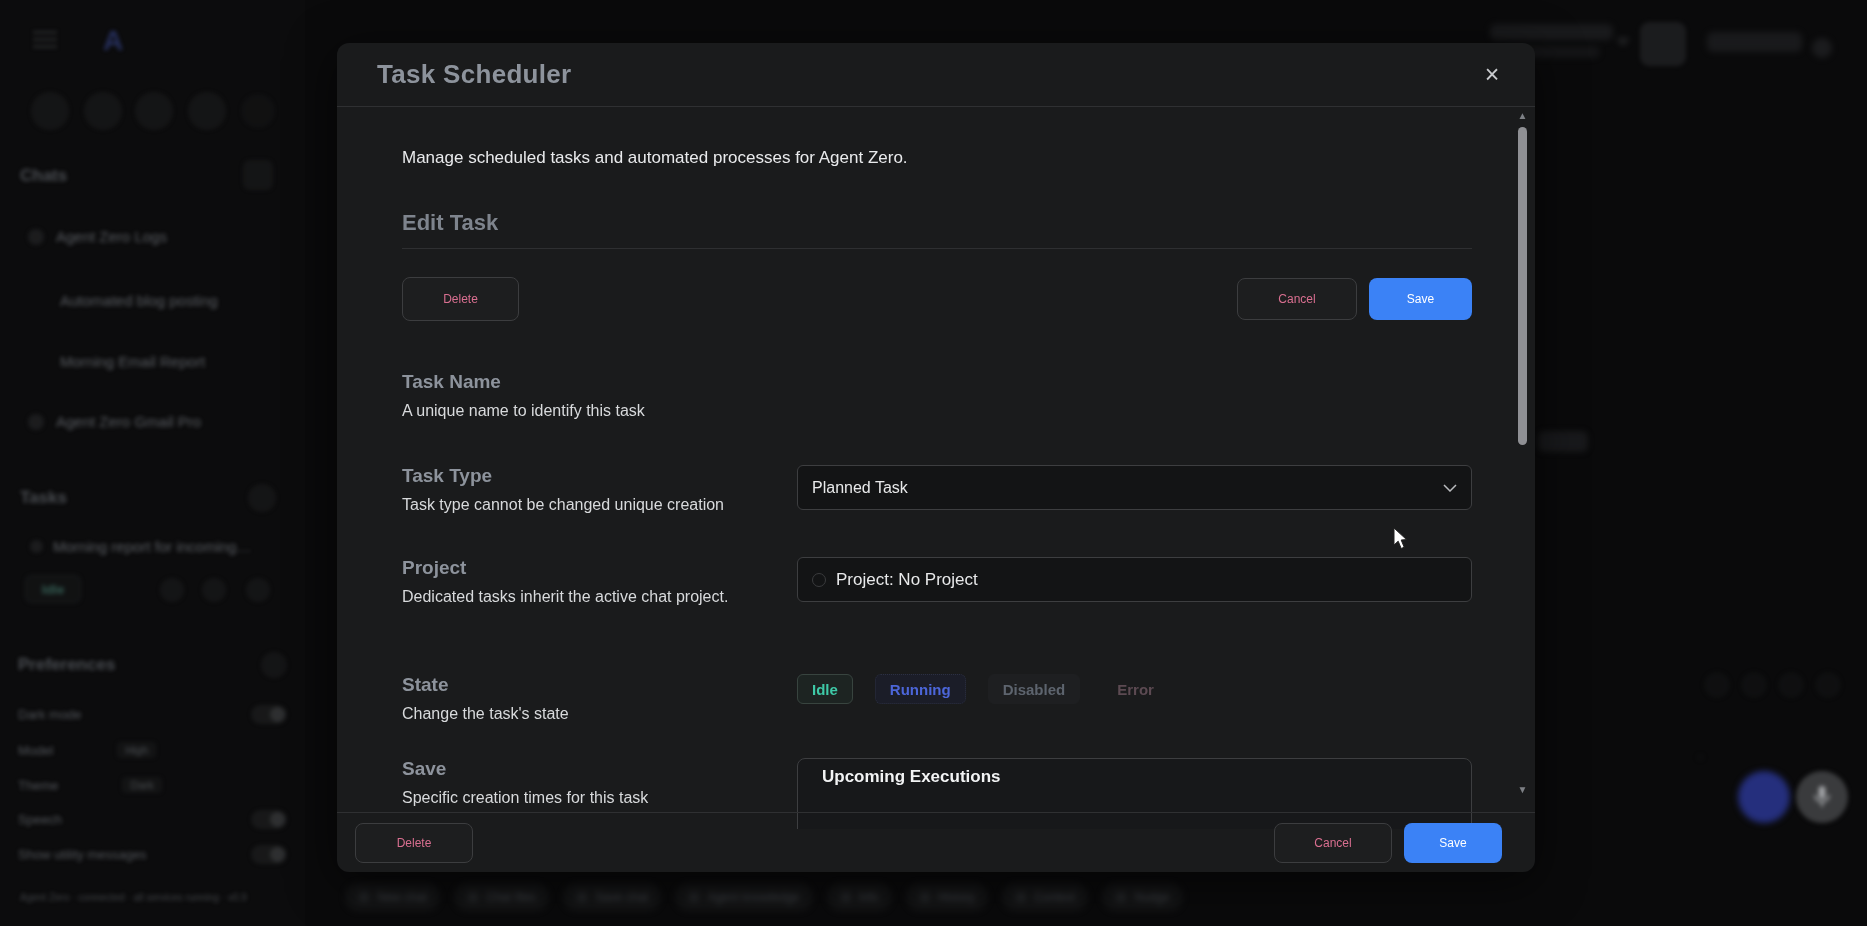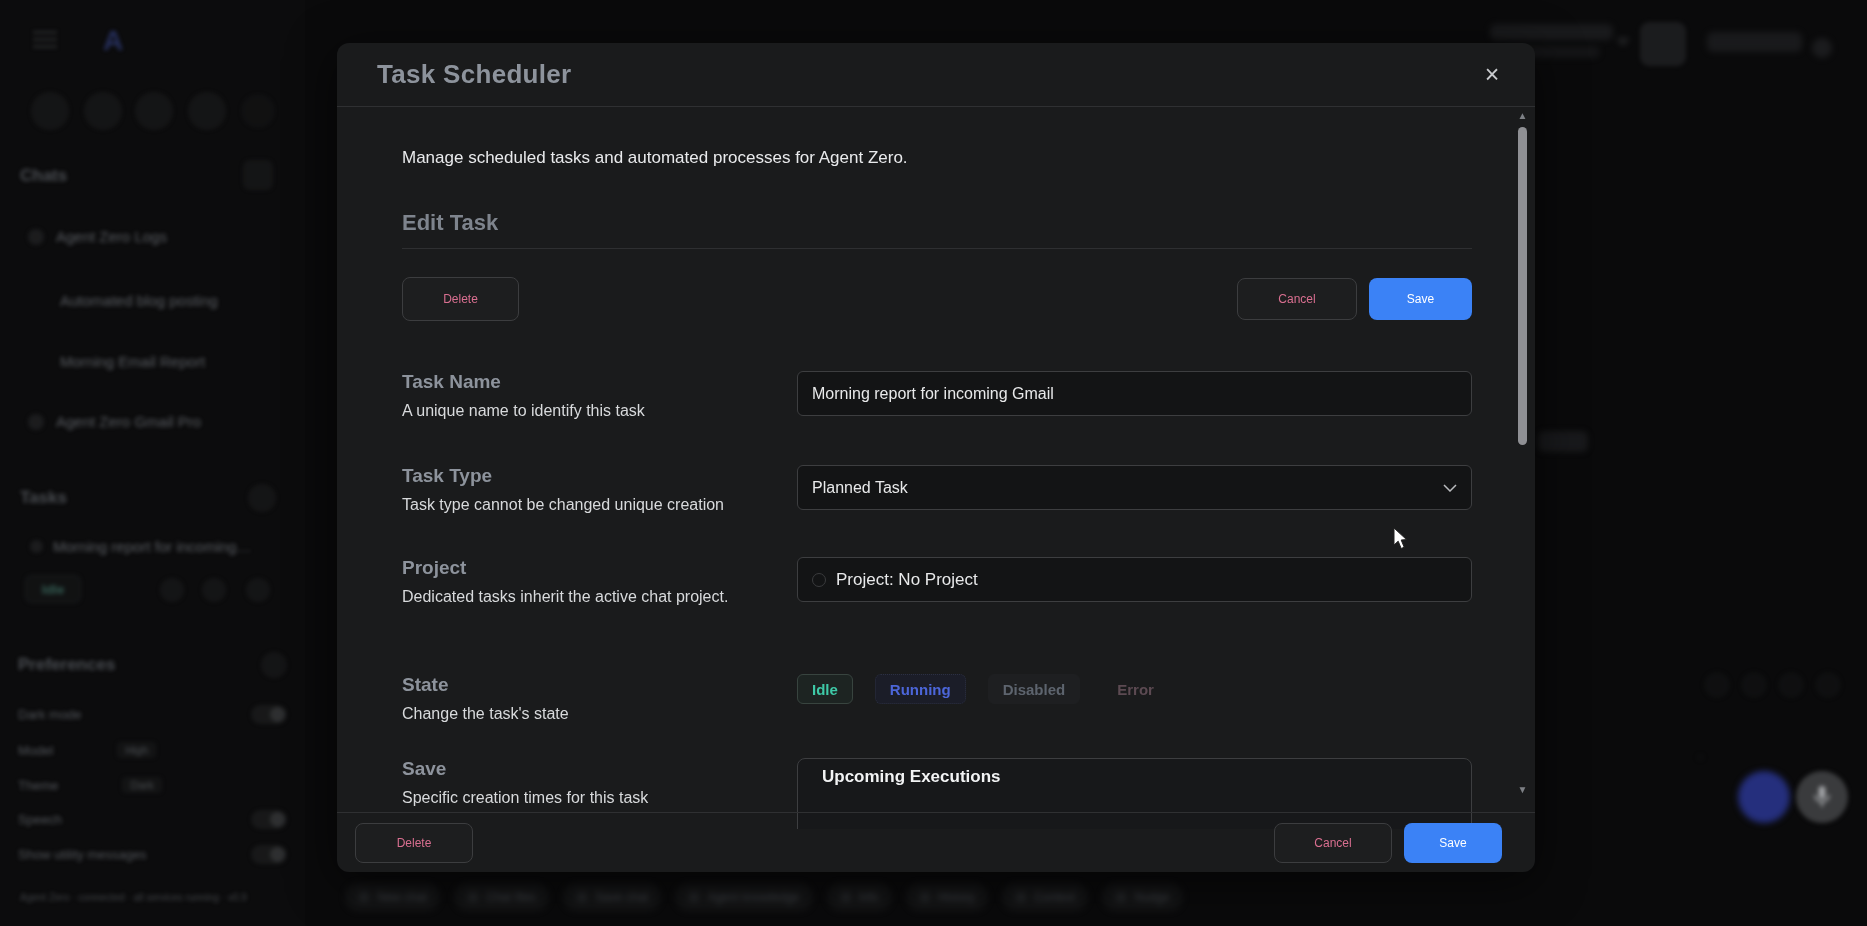--- a/index.html
+++ b/index.html
@@ -275,23 +275,20 @@
       <div class="spacer"></div>
       <div class="btn btn-ghost" style="width:120px; height:42px; margin-right:12px;">Cancel</div>
       <div class="btn btn-primary" style="width:103px; height:42px;">Save</div>
     </div>
 
     <div class="form-row" style="margin-top:50px;">
       <div class="f-left">
         <div class="f-label">Task Name</div>
         <div class="f-desc">A unique name to identify this task</div>
       </div>
-      <div class="f-right">
-        <input class="input" value="Morning report for incoming Gmail" style="">
-      </div>
     </div>
 
     <div class="form-row" style="margin-top:44px;">
       <div class="f-left">
         <div class="f-label">Task Type</div>
         <div class="f-desc">Task type cannot be changed unique creation</div>
       </div>
       <div class="f-right">
         <div class="selectbox">
           <span class="sel-label">Planned Task</span>

